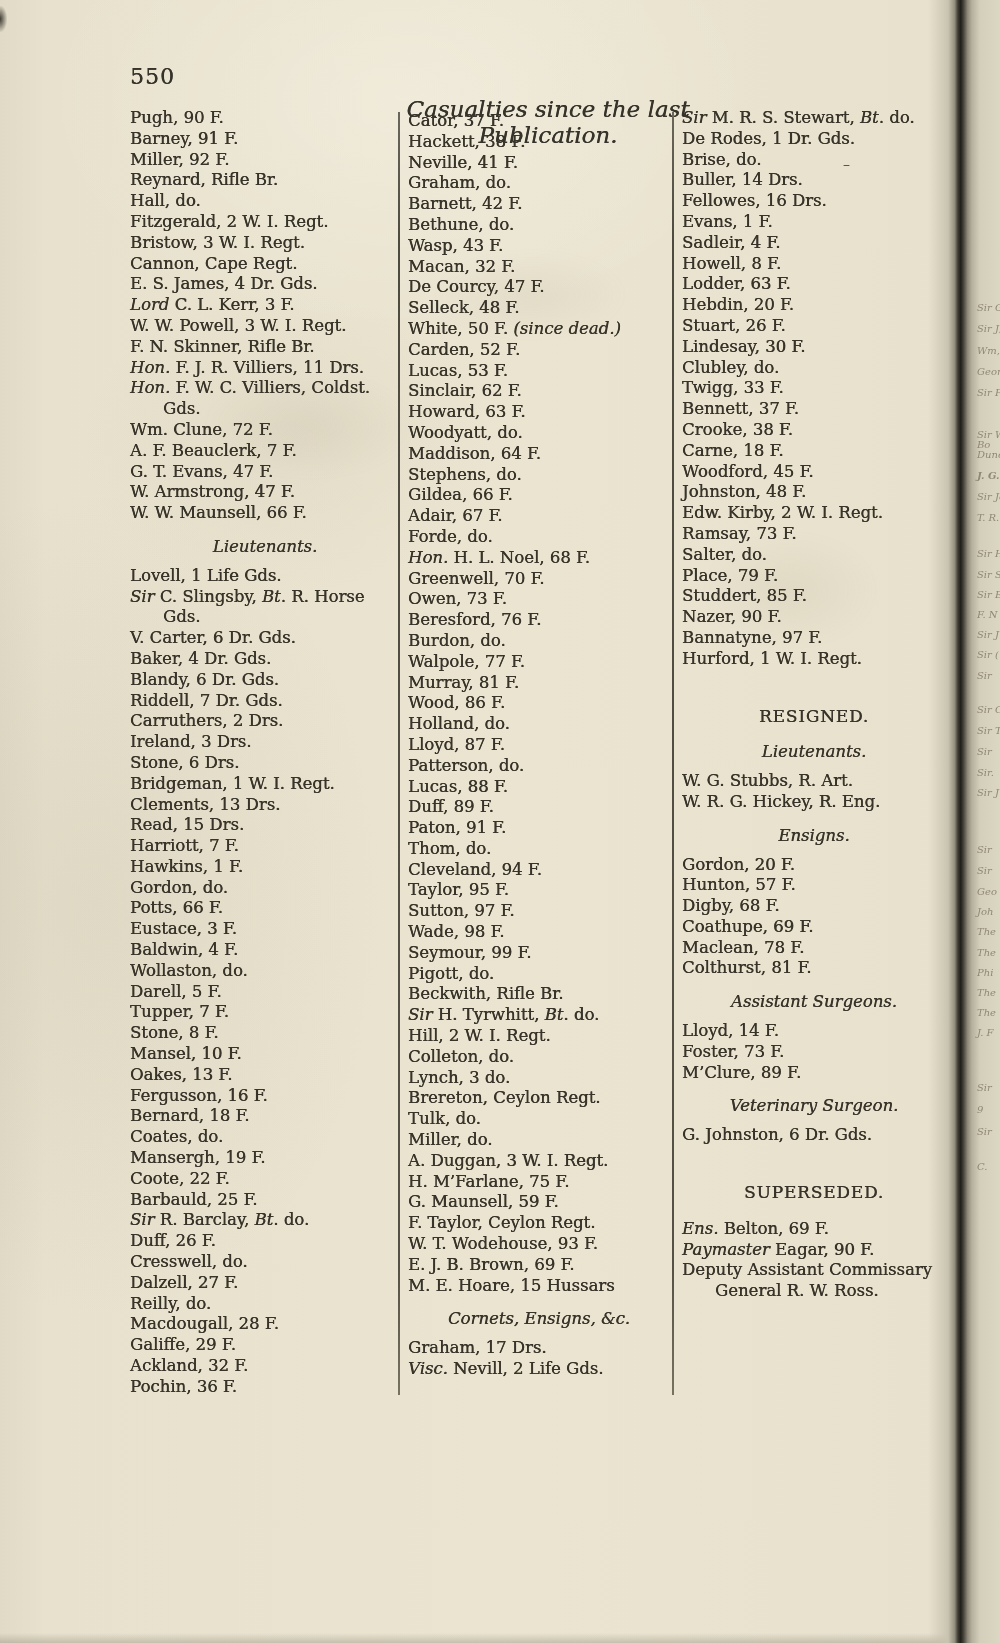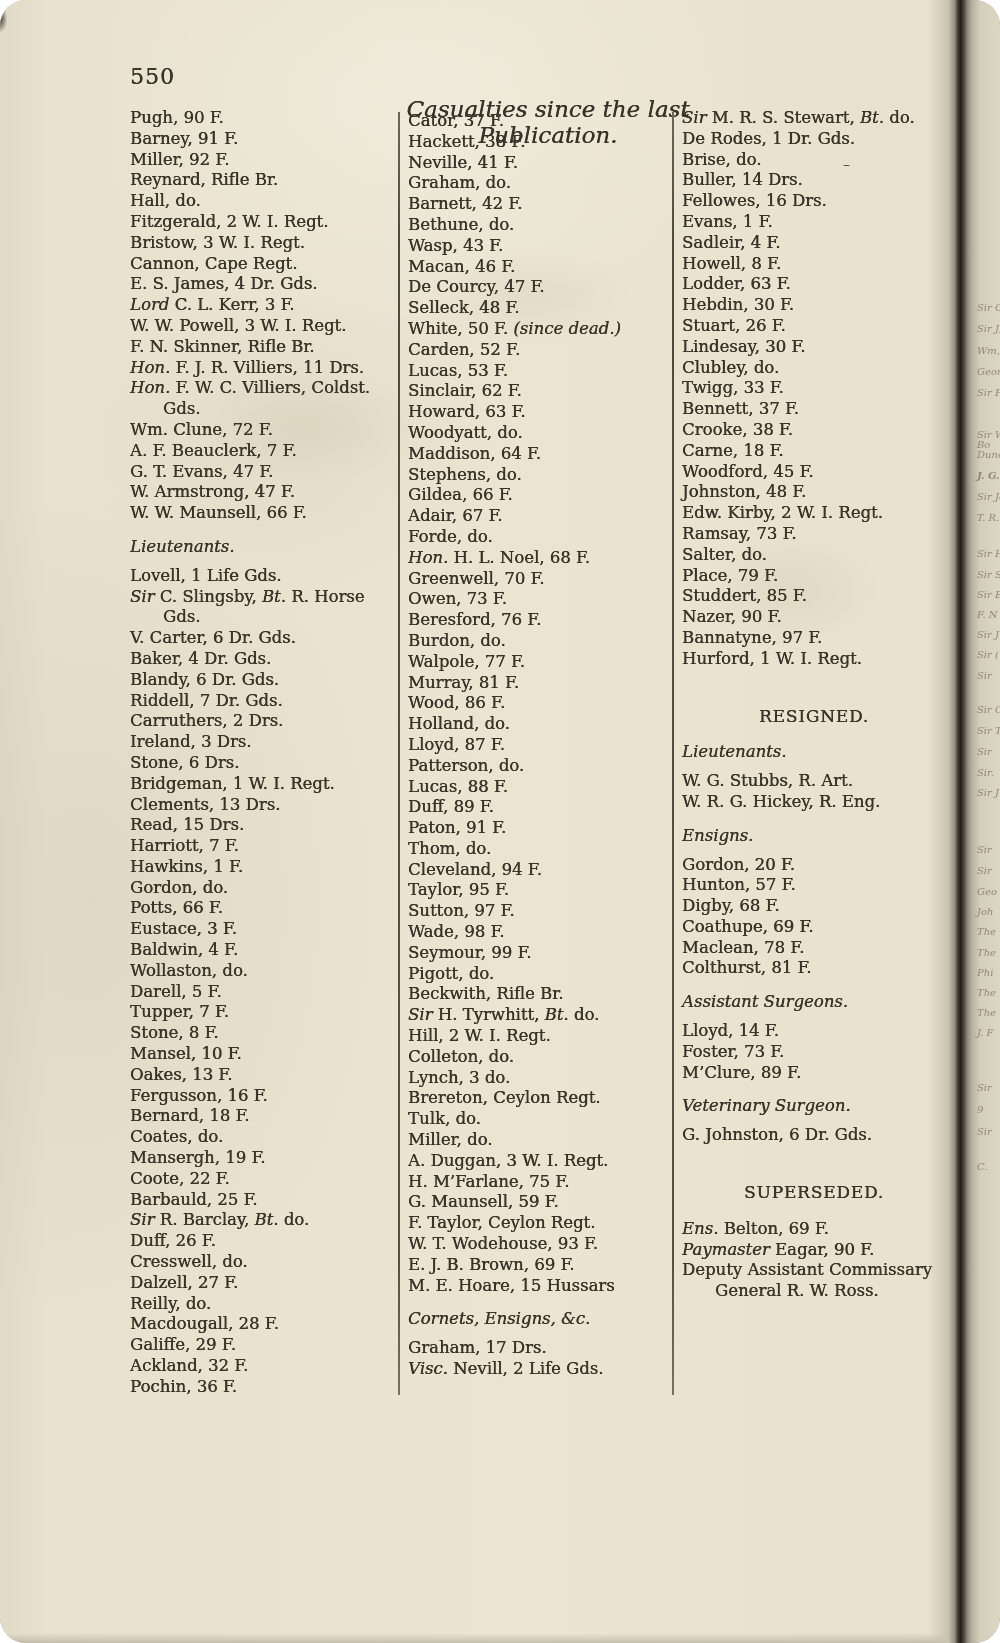--- a/index.html
+++ b/index.html
@@ -1,17 +1,17 @@
 <!DOCTYPE html>
 <html><head>
 <meta charset="utf-8">
 <style>
   html,body{margin:0;padding:0;}
   #screen{position:relative;width:1000px;height:1643px;overflow:hidden;
-    font-family:"DejaVu Serif",serif;background:#8d897c;border-radius:26px;}
+    font-family:"DejaVu Serif",serif;background:#8d897c;}
   
   .page{position:absolute;left:0;top:0;width:952px;height:1643px;
     background:
       radial-gradient(ellipse 520px 340px at 42% 6%, rgba(255,252,242,.30), transparent 70%),
       radial-gradient(ellipse 420px 600px at 10% 55%, rgba(110,100,78,.07), transparent 70%),
       radial-gradient(ellipse 300px 220px at 30% 27%, rgba(120,108,80,.05), transparent 70%),
       linear-gradient(90deg,#e0dac6 0px,#e7e1cd 45px,#eae4d1 55%,#e7e1cd 100%),
       #e8e2cf;}
   .page::before{ 
     content:"";position:absolute;left:0;top:6px;width:7px;height:26px;
@@ -28,21 +28,21 @@
     font-style:italic;font-size:23px;color:#36332a;text-shadow:.3px 0 0 currentColor;margin-top:33px;}
   
   .col{position:absolute;font-size:16.5px;line-height:20.8px;color:#38342a;
     text-shadow:.3px 0 0 currentColor;}
   .col-1{left:130px;top:108px;width:270px;}
   .col-2{left:408px;top:111px;width:262px;}
   .col-3{left:682px;top:108px;width:264px;}
   .entry{padding-left:26px;text-indent:-26px;}
   .entry.cont{padding-left:33px;text-indent:0;}
   .entry i{font-style:italic;}
-  .subheading{font-style:italic;margin:13px 0 8px 0;}
+  .subheading{text-align:center;font-style:italic;margin:13px 0 8px 0;}
   .heading{text-align:center;letter-spacing:.8px;font-size:17px;
     max-width:235px;margin:36px auto 16px auto;}
   .rule{position:absolute;top:112px;width:1.6px;height:1283px;
     background:linear-gradient(180deg,#6a665a,#4d4a40 10%,#555146 90%,#77725f);}
   .rule-1{left:398px;}
   .rule-2{left:672px;}
   .artifact{position:absolute;color:#55514a;font-size:14px;}
   
   .gutter{position:absolute;left:928px;top:0;width:72px;height:1643px;
     background:linear-gradient(90deg,
@@ -139,21 +139,21 @@
       </div>
     <div class="rule rule-1"></div>
     <div class="col col-2">
         <div class="entry"><span>Cator, 37 F.</span></div>
         <div class="entry"><span>Hackett, 38 F.</span></div>
         <div class="entry"><span>Neville, 41 F.</span></div>
         <div class="entry"><span>Graham, do.</span></div>
         <div class="entry"><span>Barnett, 42 F.</span></div>
         <div class="entry"><span>Bethune, do.</span></div>
         <div class="entry"><span>Wasp, 43 F.</span></div>
-        <div class="entry"><span>Macan, 46 F.</span></div>
+        <div class="entry"><span>Macan, 32 F.</span></div>
         <div class="entry"><span>De Courcy, 47 F.</span></div>
         <div class="entry"><span>Selleck, 48 F.</span></div>
         <div class="entry"><span>White, 50 F. </span><i>(since dead.)</i></div>
         <div class="entry"><span>Carden, 52 F.</span></div>
         <div class="entry"><span>Lucas, 53 F.</span></div>
         <div class="entry"><span>Sinclair, 62 F.</span></div>
         <div class="entry"><span>Howard, 63 F.</span></div>
         <div class="entry"><span>Woodyatt, do.</span></div>
         <div class="entry"><span>Maddison, 64 F.</span></div>
         <div class="entry"><span>Stephens, do.</span></div>
@@ -204,21 +204,21 @@
     <div class="col col-3">
         <div class="entry"><i>Sir</i><span> M. R. S. Stewart, </span><i>Bt</i><span>. do.</span></div>
         <div class="entry"><span>De Rodes, 1 Dr. Gds.</span></div>
         <div class="entry"><span>Brise, do.</span></div>
         <div class="entry"><span>Buller, 14 Drs.</span></div>
         <div class="entry"><span>Fellowes, 16 Drs.</span></div>
         <div class="entry"><span>Evans, 1 F.</span></div>
         <div class="entry"><span>Sadleir, 4 F.</span></div>
         <div class="entry"><span>Howell, 8 F.</span></div>
         <div class="entry"><span>Lodder, 63 F.</span></div>
-        <div class="entry"><span>Hebdin, 30 F.</span></div>
+        <div class="entry"><span>Hebdin, 20 F.</span></div>
         <div class="entry"><span>Stuart, 26 F.</span></div>
         <div class="entry"><span>Lindesay, 30 F.</span></div>
         <div class="entry"><span>Clubley, do.</span></div>
         <div class="entry"><span>Twigg, 33 F.</span></div>
         <div class="entry"><span>Bennett, 37 F.</span></div>
         <div class="entry"><span>Crooke, 38 F.</span></div>
         <div class="entry"><span>Carne, 18 F.</span></div>
         <div class="entry"><span>Woodford, 45 F.</span></div>
         <div class="entry"><span>Johnston, 48 F.</span></div>
         <div class="entry"><span>Edw. Kirby, 2 W. I. Regt.</span></div>

